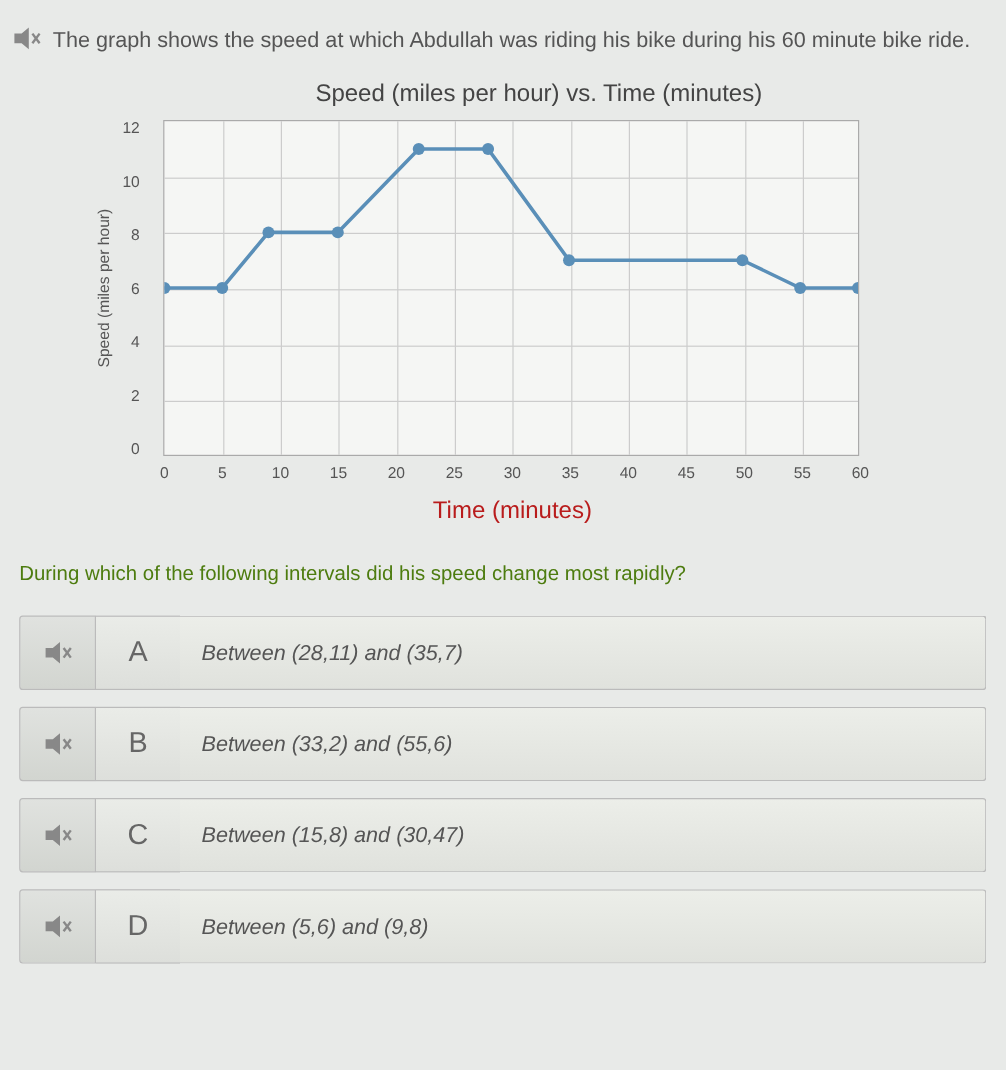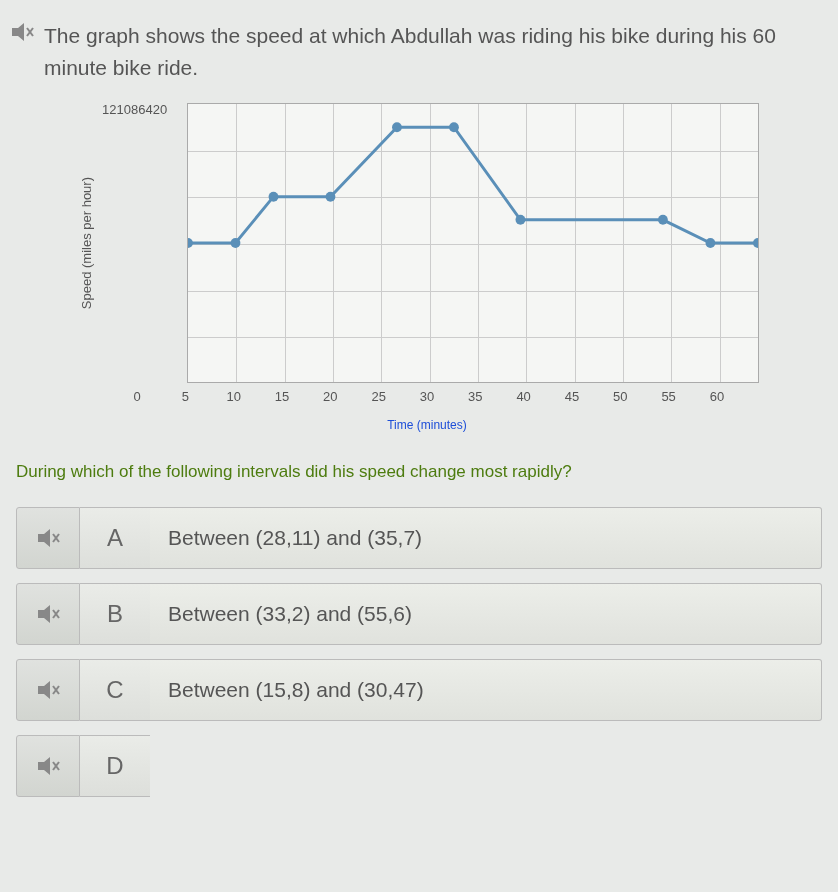--- a/index.html
+++ b/index.html
@@ -18,21 +18,21 @@
       gap: 10px;
       margin-bottom: 20px;
     }
     .speaker-icon {
       flex-shrink: 0;
       width: 24px;
       height: 20px;
       margin-top: 2px;
     }
     .question-text {
-      font-size: 21px;
+      font-size: 18px;
       line-height: 1.5;
       color: #555;
     }
     .chart-container {
       width: 680px;
       margin: 0 auto 30px auto;
     }
     .chart-title {
       text-align: center;
       font-size: 20px;
@@ -46,21 +46,21 @@
     }
     .y-axis-label {
       writing-mode: vertical-rl;
       transform: rotate(180deg);
       font-size: 13px;
       color: #555;
       margin-right: 8px;
     }
     .y-ticks {
       display: flex;
-      flex-direction: row;
+      flex-direction: column;
       justify-content: space-between;
       height: 280px;
       margin-right: 20px;
       font-size: 13px;
       color: #555;
       text-align: right;
     }
     .y-ticks span { line-height: 1; }
     .plot {
       position: relative;
@@ -93,22 +93,22 @@
       width: 0;
       display: flex;
       justify-content: center;
       white-space: nowrap;
     }
     .x-axis-label {
       text-align: center;
       margin-left: 58px;
       width: 580px;
       margin-top: 14px;
-      font-size: 12px;
-      color: #1d4ed8;
+      font-size: 20px;
+      color: #b91c1c;
     }
     .sub-question {
       font-size: 17px;
       color: #4d7c0f;
       margin-bottom: 25px;
       padding: 0 6px;
     }
     .choices {
       display: flex;
       flex-direction: column;
@@ -142,40 +142,42 @@
       color: #666;
     }
     .choice-text {
       flex: 1;
       background: linear-gradient(#eceee9, #e0e2dd);
       border: 1px solid #bbb;
       border-left: none;
       display: flex;
       align-items: center;
       padding-left: 18px;
-      font-size: 21px;
+      font-size: 18px;
       color: #555;
       border-radius: 0 3px 3px 0;
+      font-style: italic;
     }
   </style>
 </head>
 <body>
 
 <div class="question-header">
   <span class="speaker-icon">
     <svg viewBox="0 0 24 20">
         <path d="M2 6 L8 6 L14 1 L14 19 L8 14 L2 14 Z" fill="#888"></path>
         <line x1="17" y1="6" x2="23" y2="14" stroke="#888" stroke-width="2"></line>
         <line x1="23" y1="6" x2="17" y2="14" stroke="#888" stroke-width="2"></line>
       </svg>
   </span>
   <div class="question-text">The graph shows the speed at which Abdullah was riding his bike during his 60 minute bike ride.</div>
 </div>
 
 <div class="chart-container">
+  <div class="chart-title">Speed (miles per hour) vs. Time (minutes)</div>
   <div class="chart-area">
     <div class="y-axis-label">Speed (miles per hour)</div>
     <div class="y-ticks" id="y-ticks">
         <span>12</span>
         <span>10</span>
         <span>8</span>
         <span>6</span>
         <span>4</span>
         <span>2</span>
         <span>0</span>
@@ -268,14 +270,15 @@
     </div>
     <div class="choice">
       <div class="choice-speaker">
         <svg width="24" height="20" viewBox="0 0 24 20">
           <path d="M2 6 L8 6 L14 1 L14 19 L8 14 L2 14 Z" fill="#888"></path>
           <line x1="17" y1="6" x2="23" y2="14" stroke="#888" stroke-width="2"></line>
           <line x1="23" y1="6" x2="17" y2="14" stroke="#888" stroke-width="2"></line>
         </svg>
       </div>
       <div class="choice-letter">D</div>
+      <div class="choice-text">Between (5,6) and (9,8)</div>
     </div>
   </div>
 
 </body></html>

